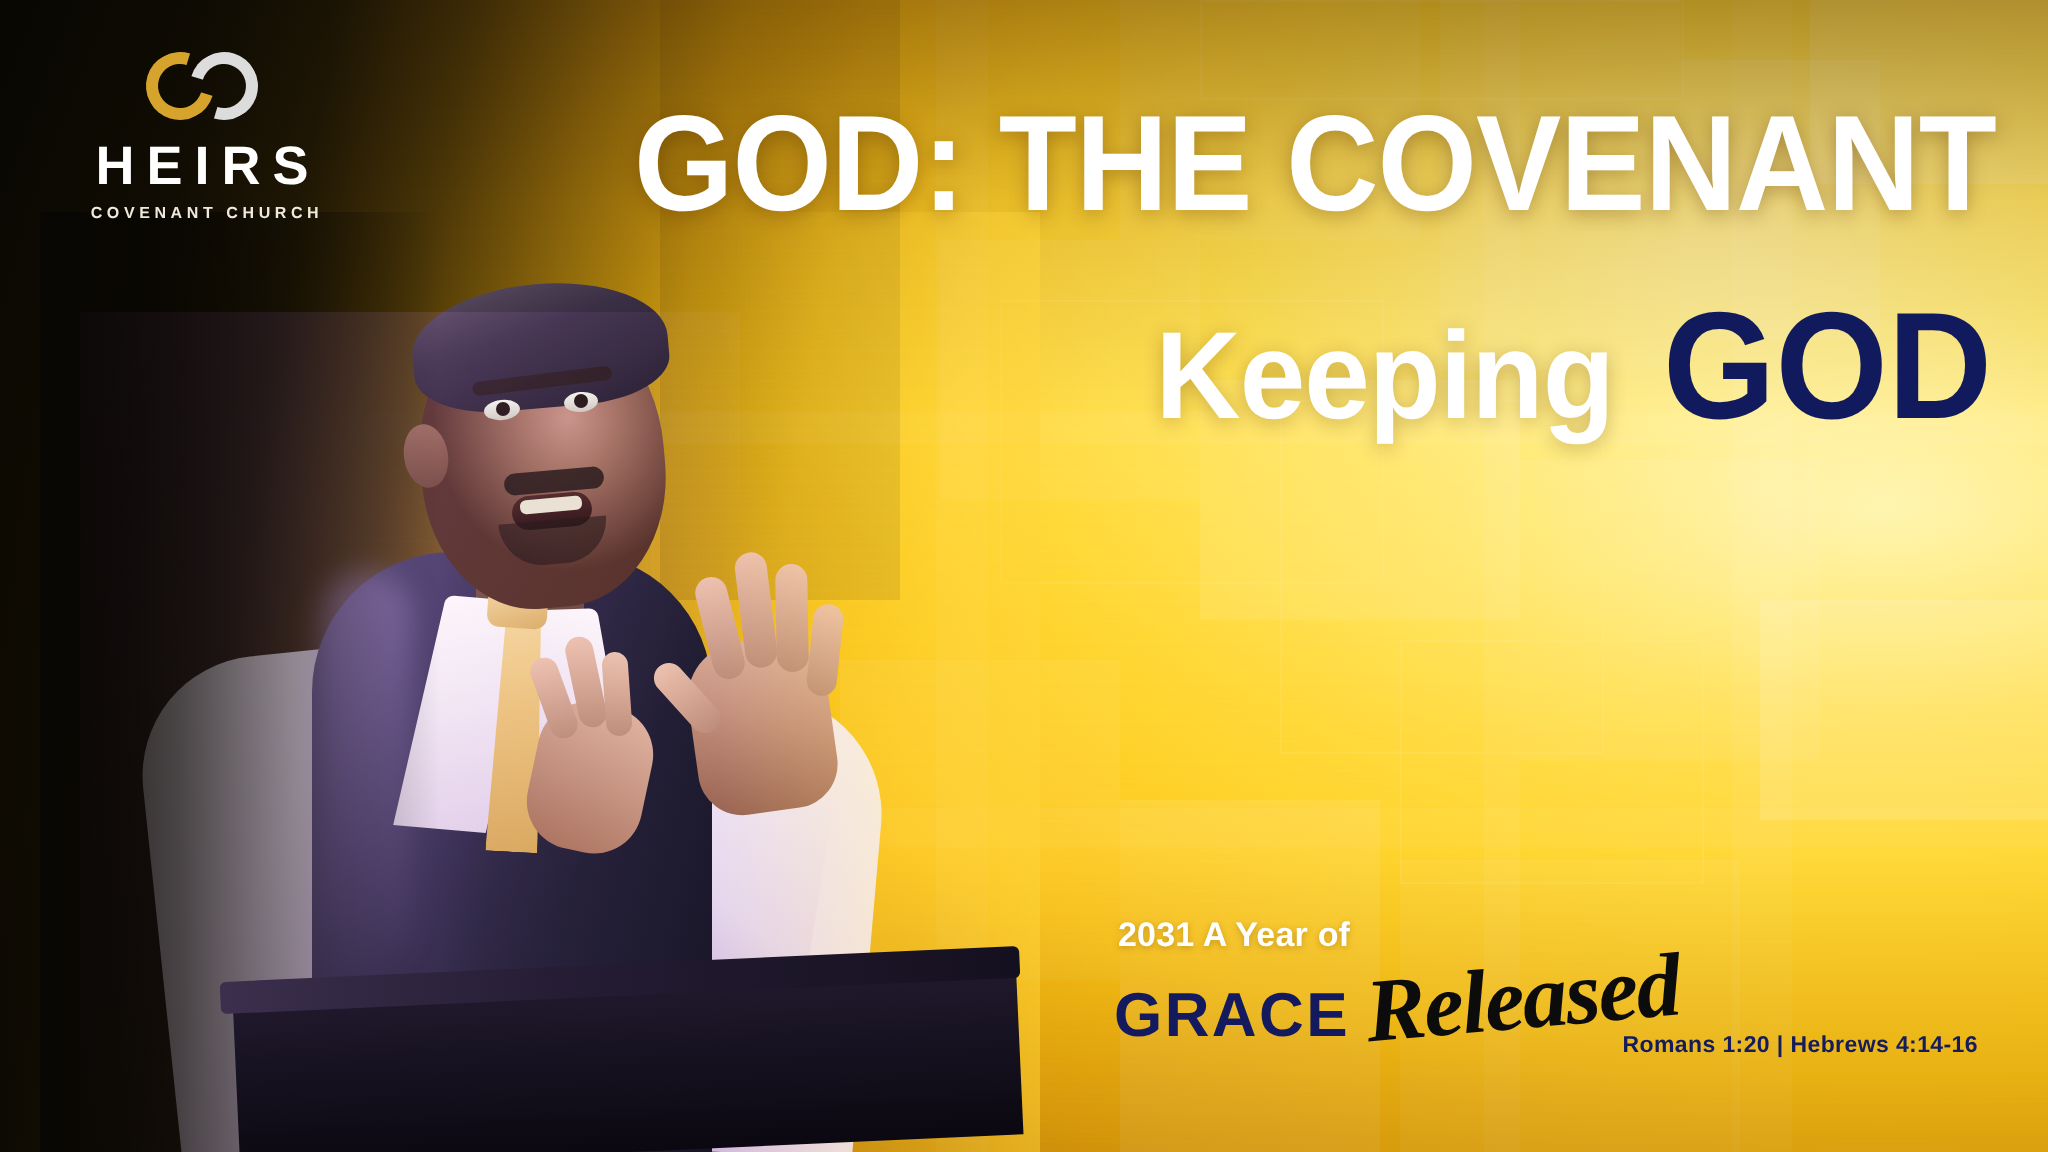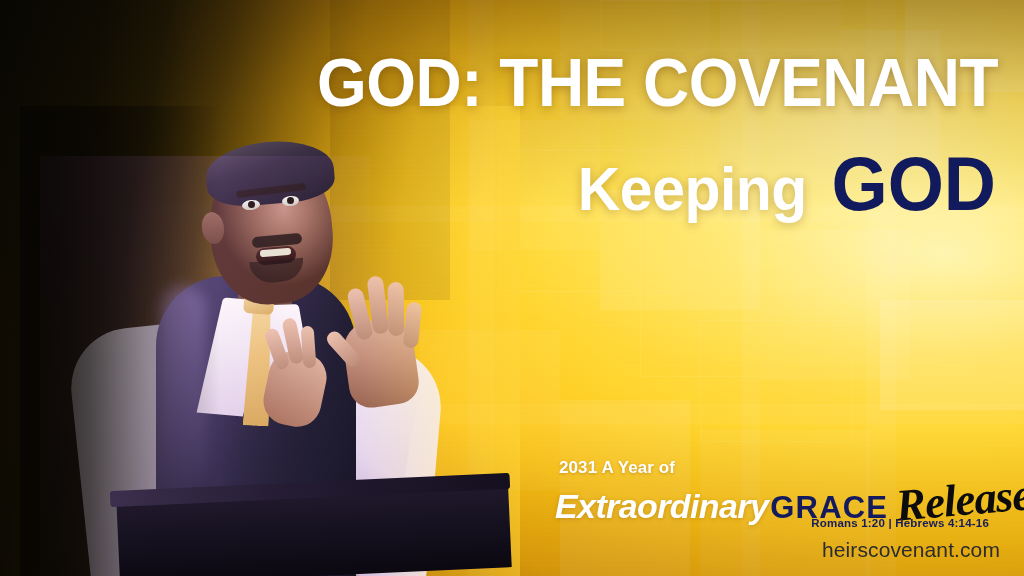--- a/index.html
+++ b/index.html
@@ -317,33 +317,39 @@
     <div class="sp sp-rightfade"></div>
     <div class="sp sp-fade"></div>
   </div>
 
   <div class="podium">
     <div class="pod-stem"></div>
     <div class="pod-body"></div>
     <div class="pod-top"></div>
   </div>
 
+  <div class="logo">
+    <div class="logo-rings">
+      <div class="ring ring-gold"></div>
+      <div class="ring ring-silver"></div>
+    </div>
+    <div class="logo-word">HEIRS</div>
+    <div class="logo-sub">COVENANT CHURCH</div>
+  </div>
 
   <div class="title1">GOD: THE COVENANT</div>
 
   <div class="title2">
     <span class="t2-keeping">Keeping</span><span class="t2-god">GOD</span>
   </div>
 
 
   <div class="theme">
     <div class="th-year">2031 A Year of</div>
     <div class="th-row">
-      <span class="th-extra">Extraordinary</span>
       <span class="th-grace">GRACE</span>
       <span class="th-released">Released</span>
     </div>
     <div class="th-ref">Romans 1:20 | Hebrews 4:14-16</div>
   </div>
 
-  <div class="website">heirscovenant.com</div>
 
 </div>
 
 </body></html>

